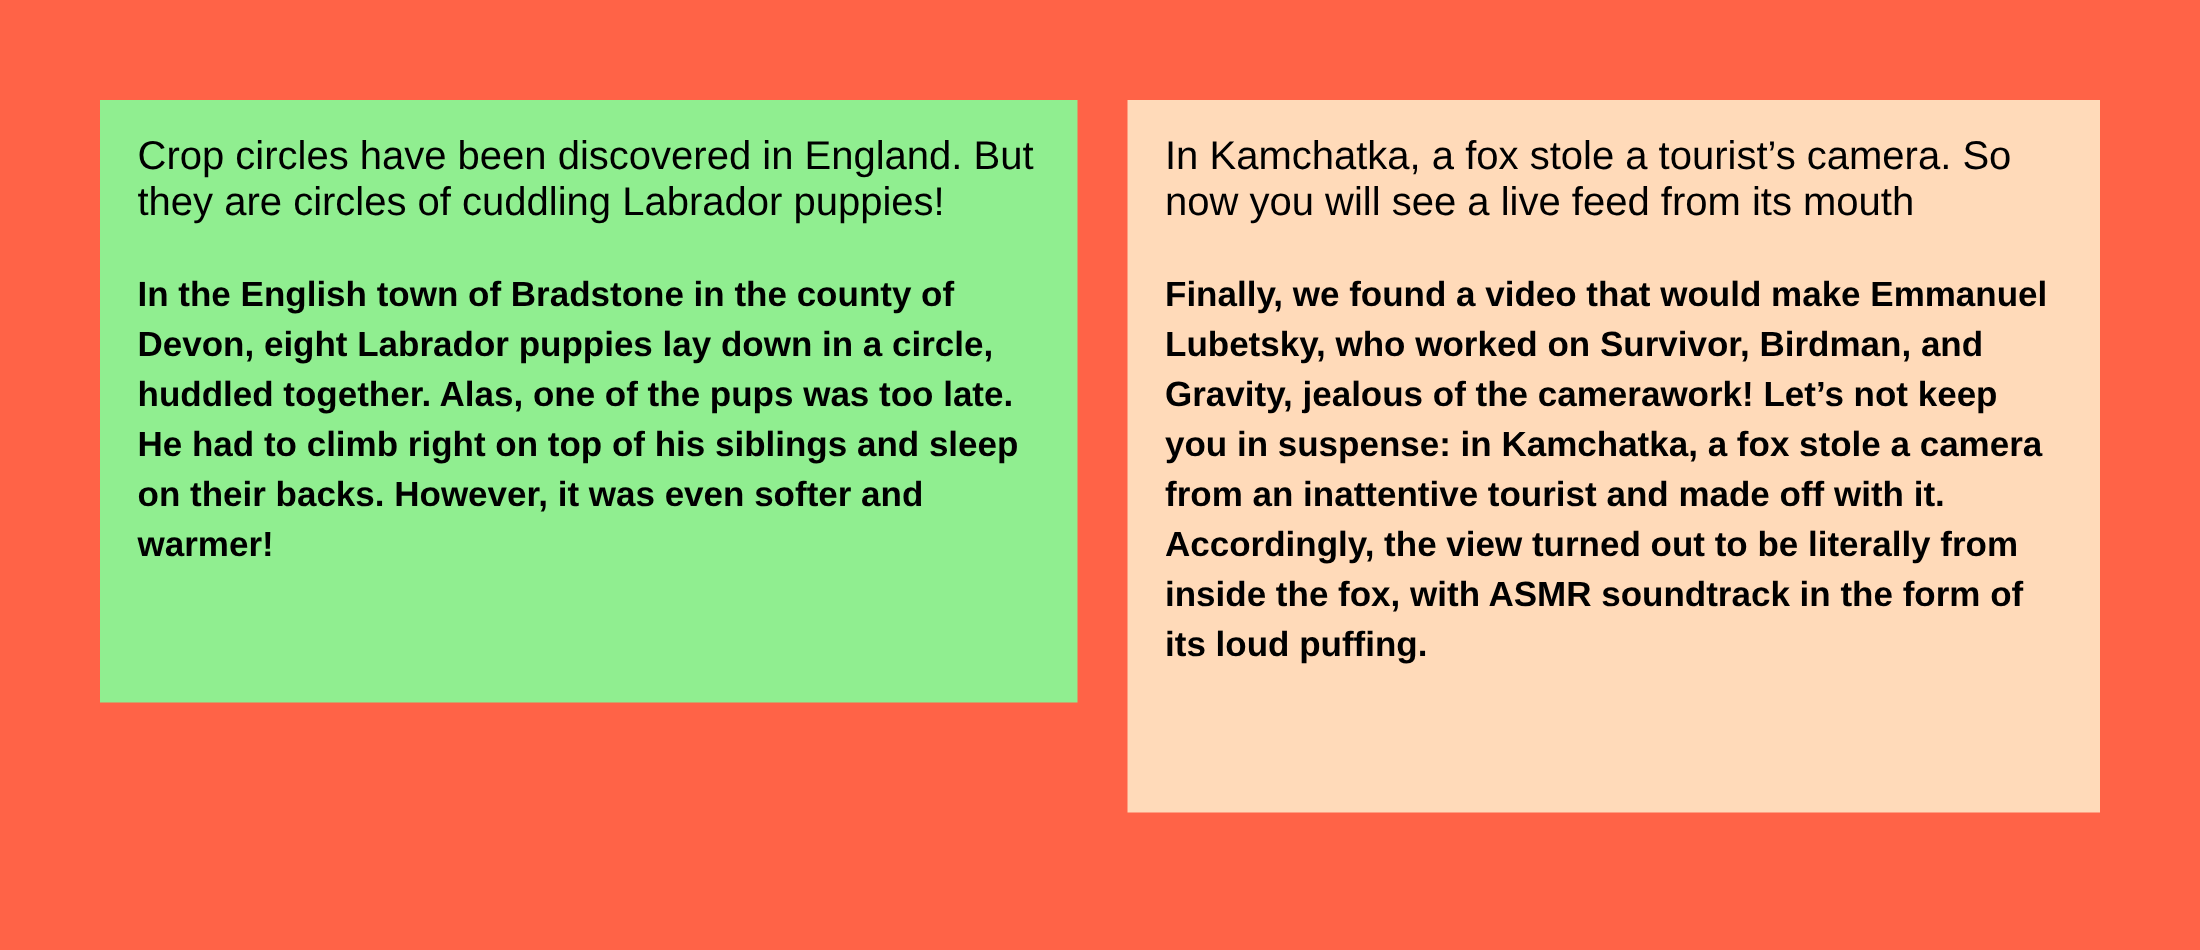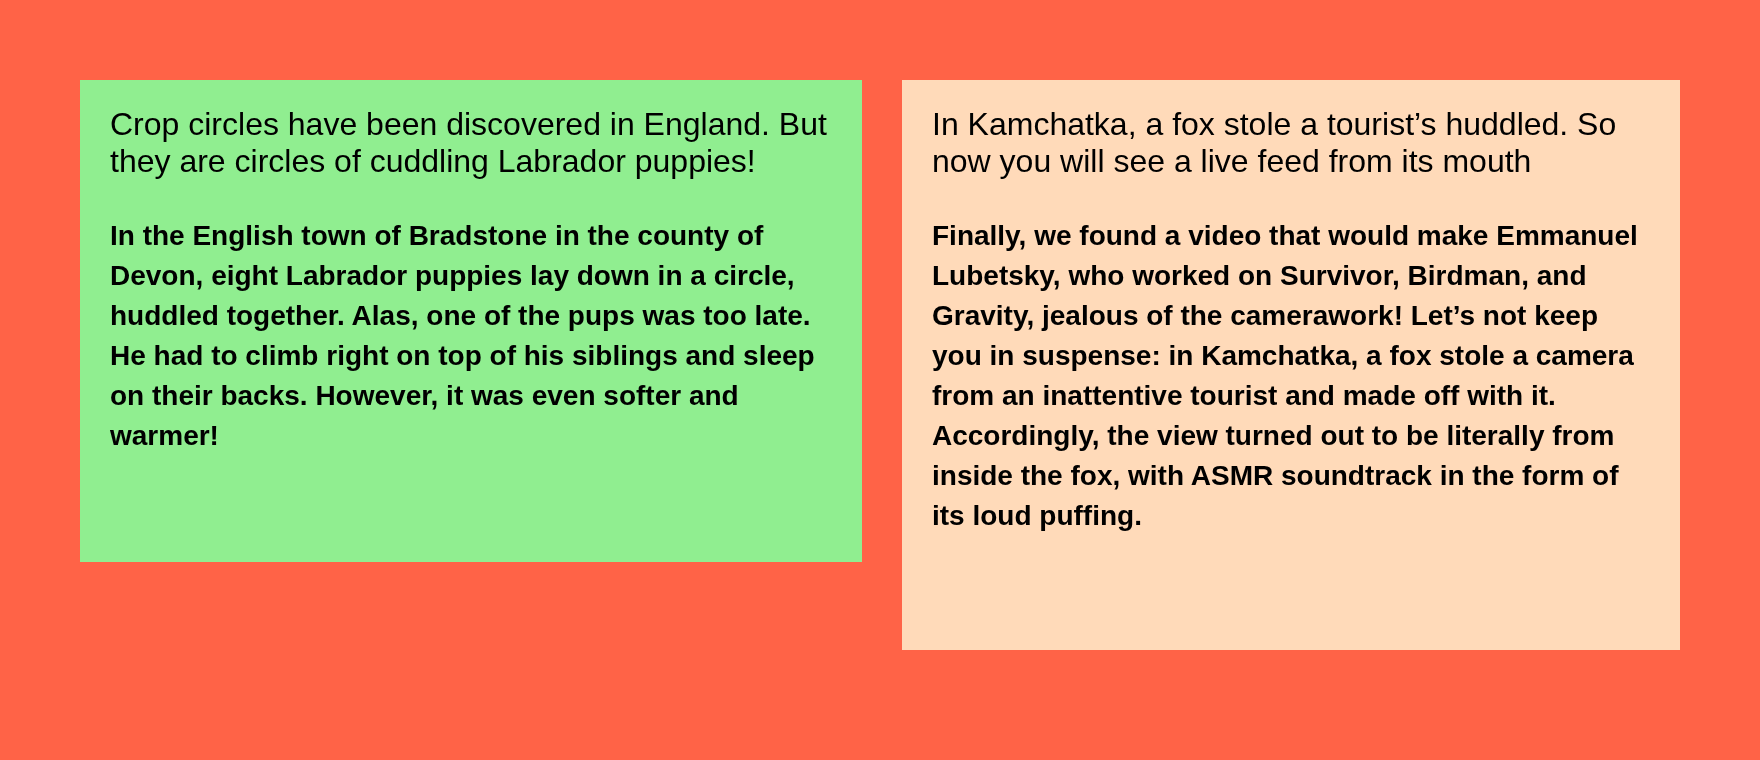--- a/index.html
+++ b/index.html
@@ -52,17 +52,17 @@
 <body>
 
 <div class="cards-row">
 
   <article class="news-card card-green">
     <h2 class="card-title">Crop circles have been discovered in England. But they are circles of cuddling Labrador puppies!</h2>
     <p class="card-body">In the English town of Bradstone in the county of Devon, eight Labrador puppies lay down in a circle, huddled together. Alas, one of the pups was too late. He had to climb right on top of his siblings and sleep on their backs. However, it was even softer and warmer!</p>
   </article>
 
   <article class="news-card card-peach">
-    <h2 class="card-title">In Kamchatka, a fox stole a tourist’s huddled. So now you will see a live feed from its mouth</h2>
+    <h2 class="card-title">In Kamchatka, a fox stole a tourist’s camera. So now you will see a live feed from its mouth</h2>
     <p class="card-body">Finally, we found a video that would make Emmanuel Lubetsky, who worked on Survivor, Birdman, and Gravity, jealous of the camerawork! Let’s not keep you in suspense: in Kamchatka, a fox stole a camera from an inattentive tourist and made off with it. Accordingly, the view turned out to be literally from inside the fox, with ASMR soundtrack in the form of its loud puffing.</p>
   </article>
 
 </div>
 
 </body></html>

